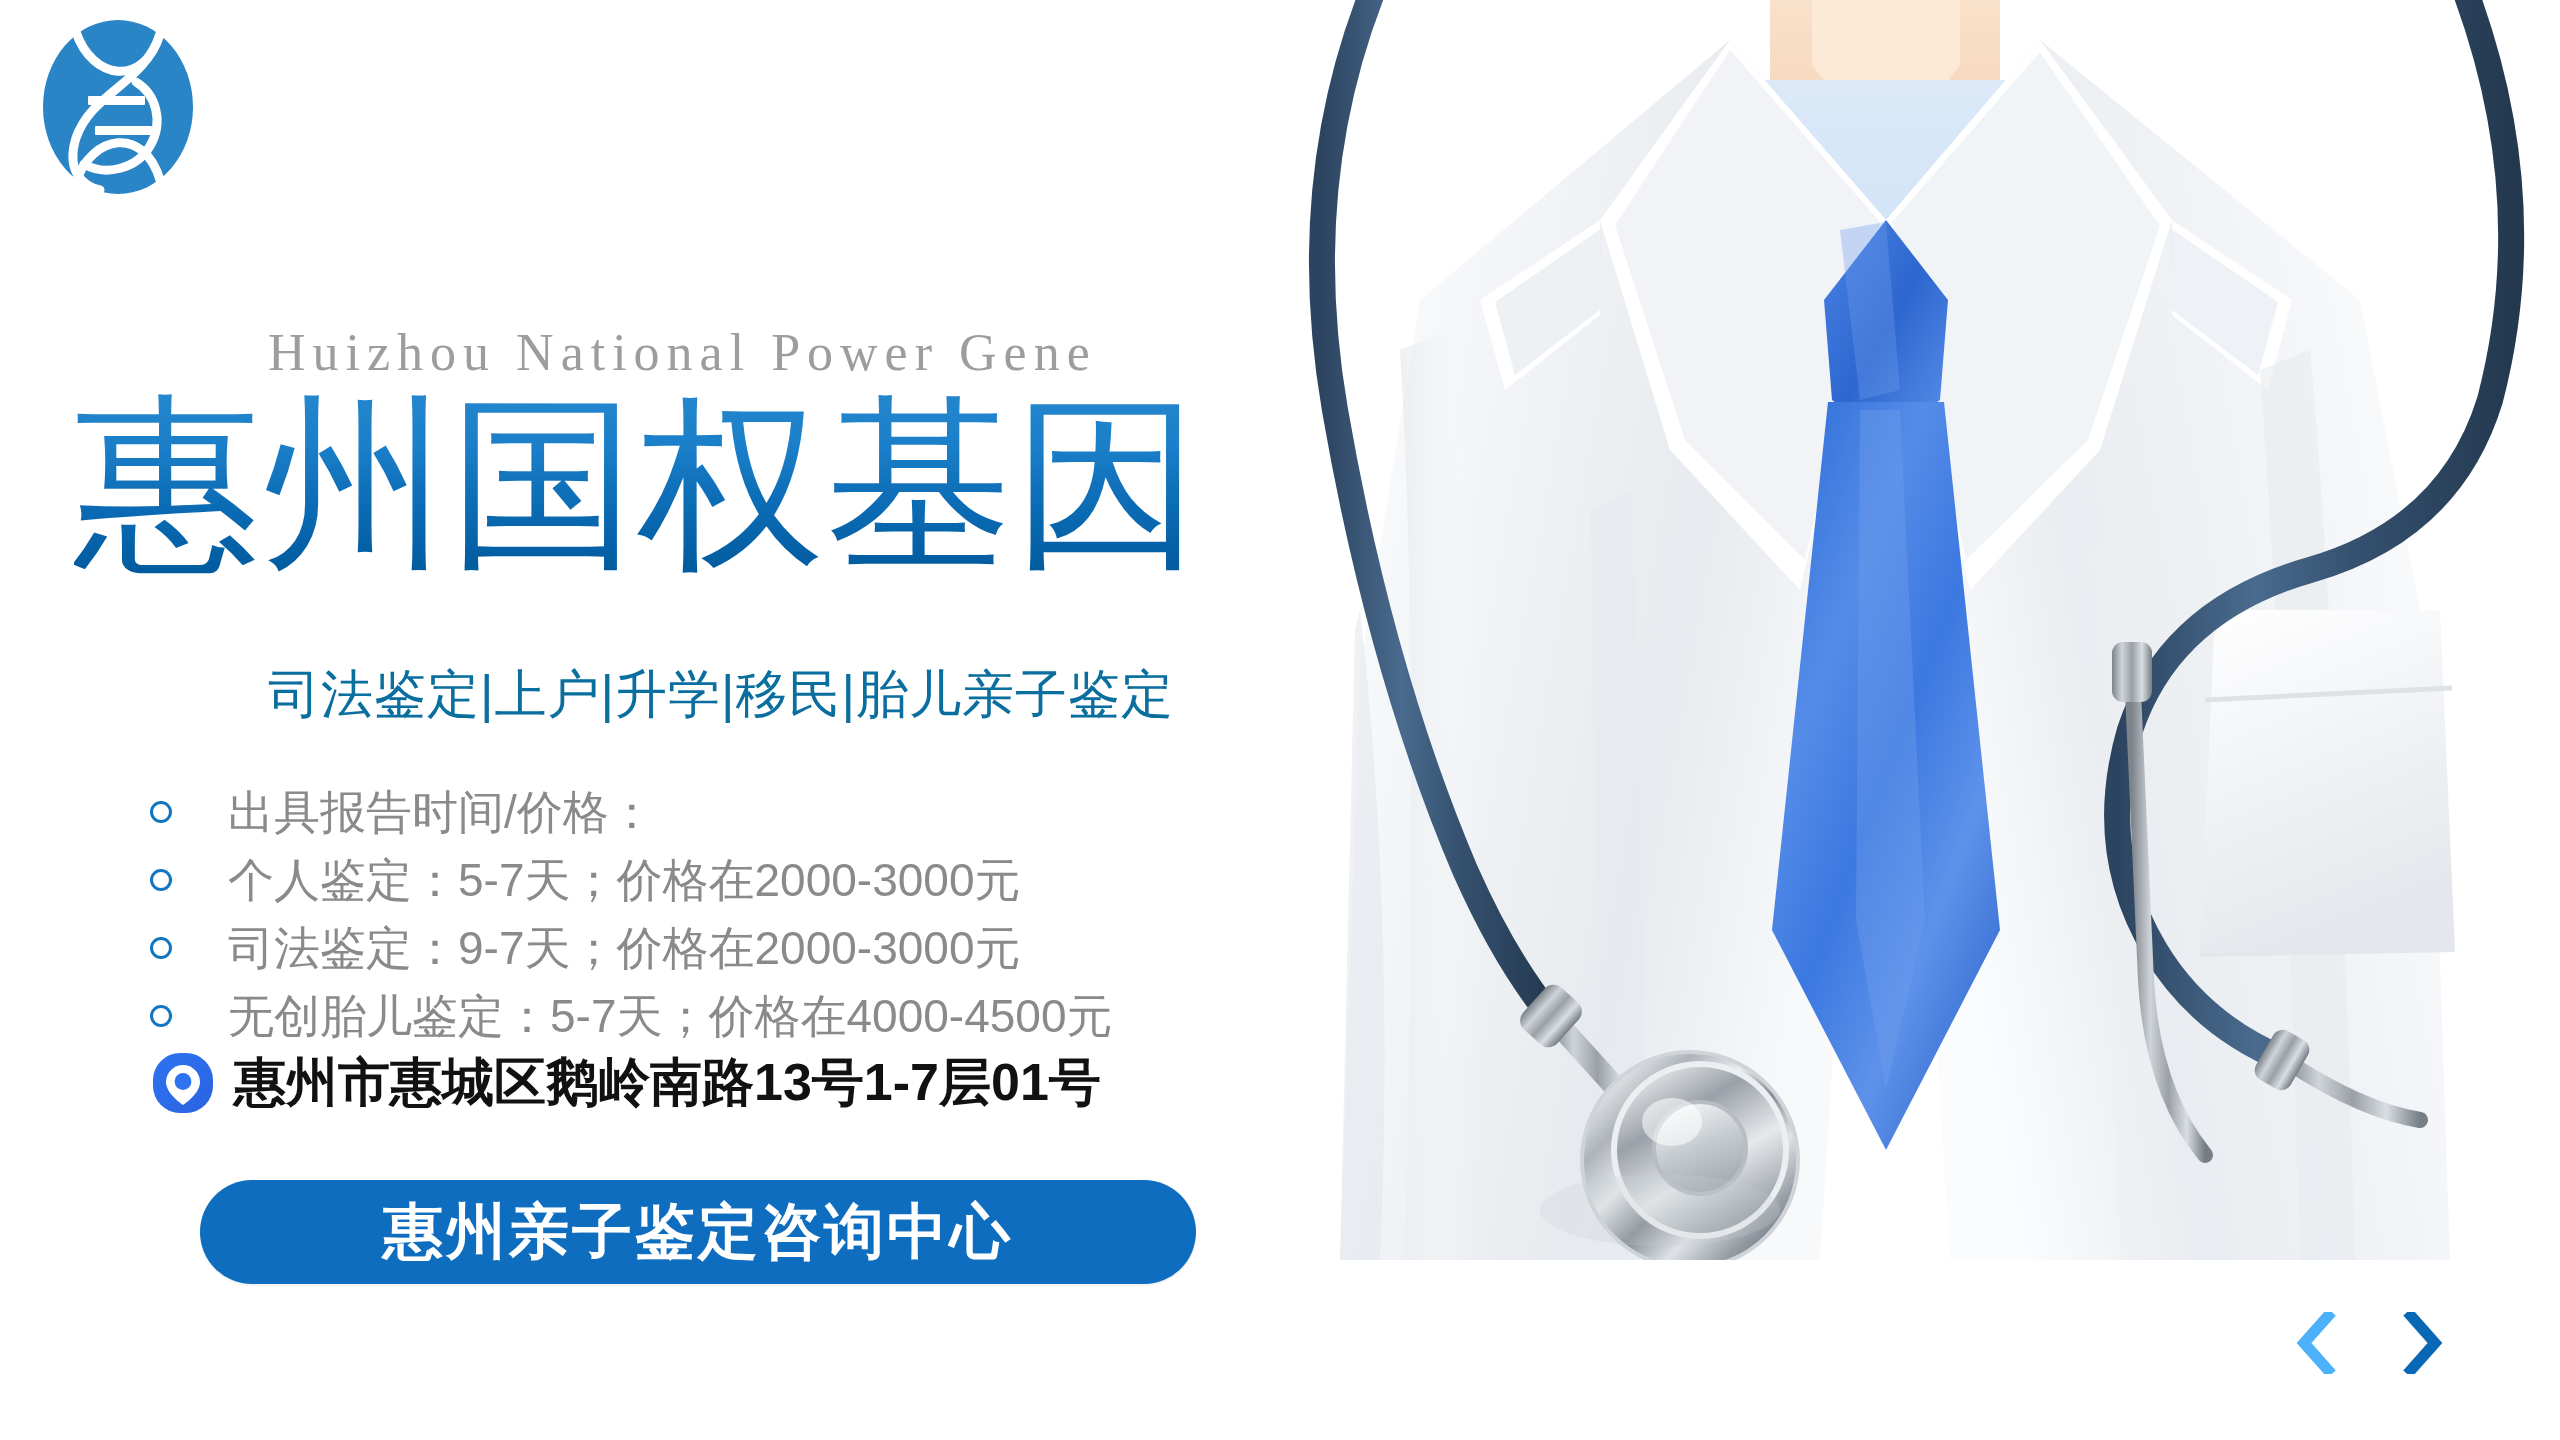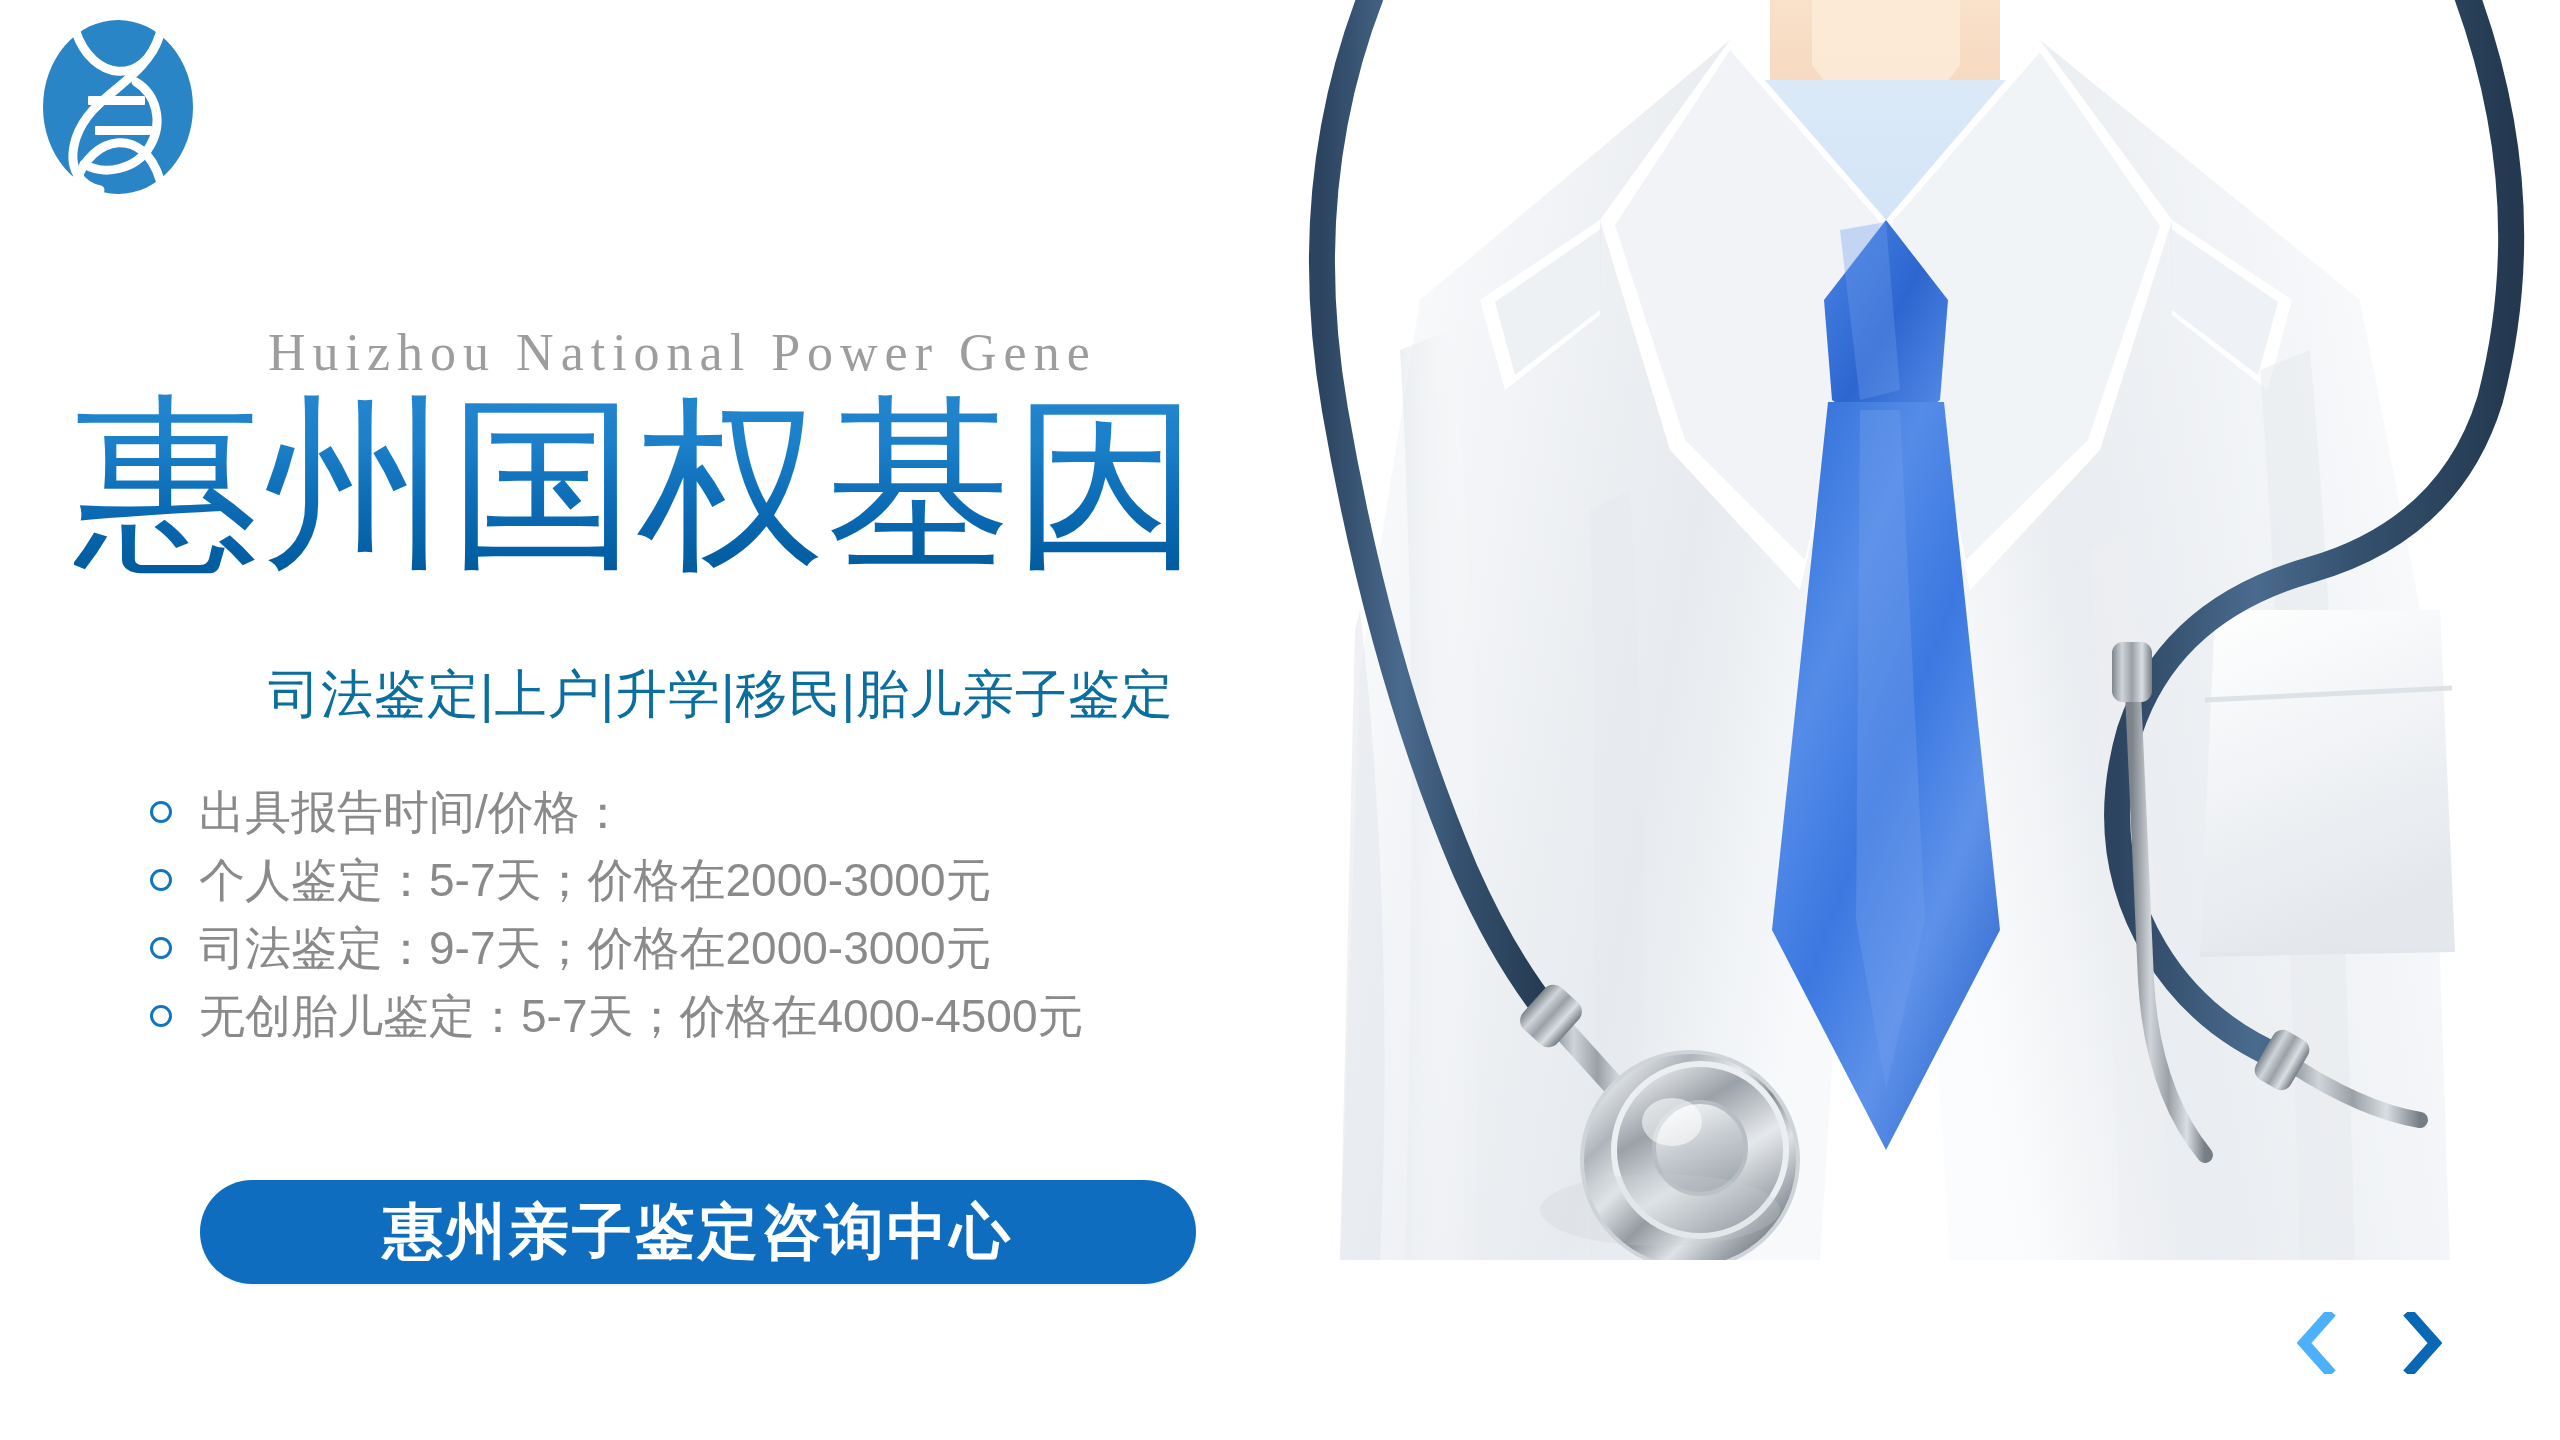--- a/index.html
+++ b/index.html
@@ -74,20 +74,21 @@
   
   .bullets {
     position:absolute; left:150px; top:782px;
     list-style:none;
   }
   .bullets li {
     display:flex; align-items:center;
     height:60px;
     margin-bottom:8px;
     white-space:nowrap;
+    gap:29px;
   }
   .bul-dot {
     width:22px; height:22px;
     border:3.5px solid #1275C2;
     border-radius:50%;
     margin-right:27px;
     flex:none;
   }
   .bul-text {
     font-size:46px;
@@ -326,20 +327,36 @@
     <li>
       <span class="bul-dot"></span>
       <span class="bul-text">司法鉴定：9-7天；价格在2000-3000元</span>
     </li>
     <li>
       <span class="bul-dot"></span>
       <span class="bul-text">无创胎儿鉴定：5-7天；价格在4000-4500元</span>
     </li>
   </ul>
 
+  <div class="address-row">
+    <span class="pin-icon">
+      <svg viewBox="0 0 62 62" xmlns="http://www.w3.org/2000/svg">
+        <defs>
+          <linearGradient id="pinBg" x1="0" y1="0" x2="1" y2="1">
+            <stop offset="0" stop-color="#2E73F2"></stop>
+            <stop offset="1" stop-color="#2A63E0"></stop>
+          </linearGradient>
+        </defs>
+        <rect x="1" y="1" width="60" height="60" rx="27" fill="url(#pinBg)"></rect>
+        <path d="M31 13 C 21.6 13, 14 20.6, 14 30 C 14 42, 31 53, 31 53 C 31 53, 48 42, 48 30 C 48 20.6, 40.4 13, 31 13 Z" fill="#ffffff"></path>
+        <circle cx="31" cy="29.5" r="8.4" fill="#2E73F2"></circle>
+      </svg>
+    </span>
+    <span class="address-text">惠州市惠城区鹅岭南路13号1-7层01号</span>
+  </div>
 
   <button class="cta-button">
     <span class="cta-label">惠州亲子鉴定咨询中心</span>
   </button>
 
   <div class="carousel-nav">
     <button class="nav-arrow nav-prev">
       <span>
         <svg viewBox="0 0 52 62" xmlns="http://www.w3.org/2000/svg">
           <path d="M38 4 L14 31 L38 58" fill="none" stroke="#4DB0FB" stroke-width="11" stroke-linecap="square" stroke-linejoin="miter"></path>

